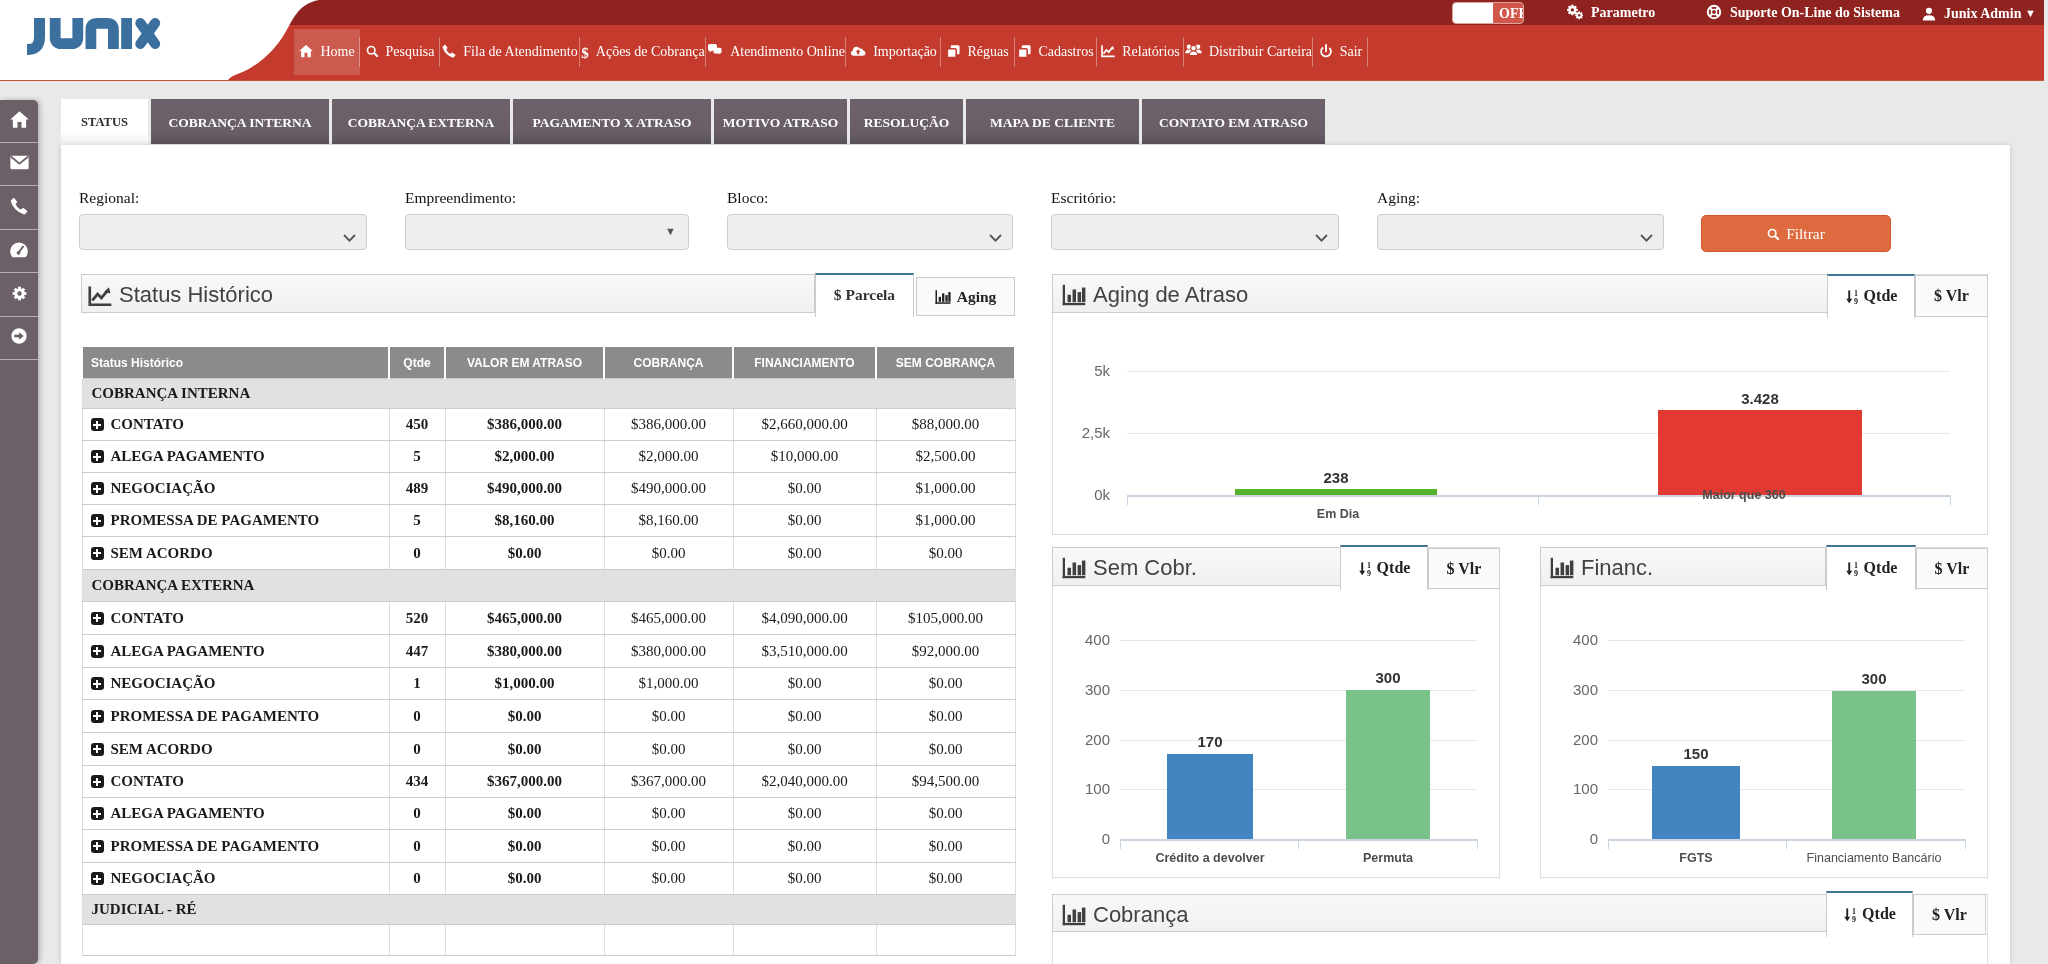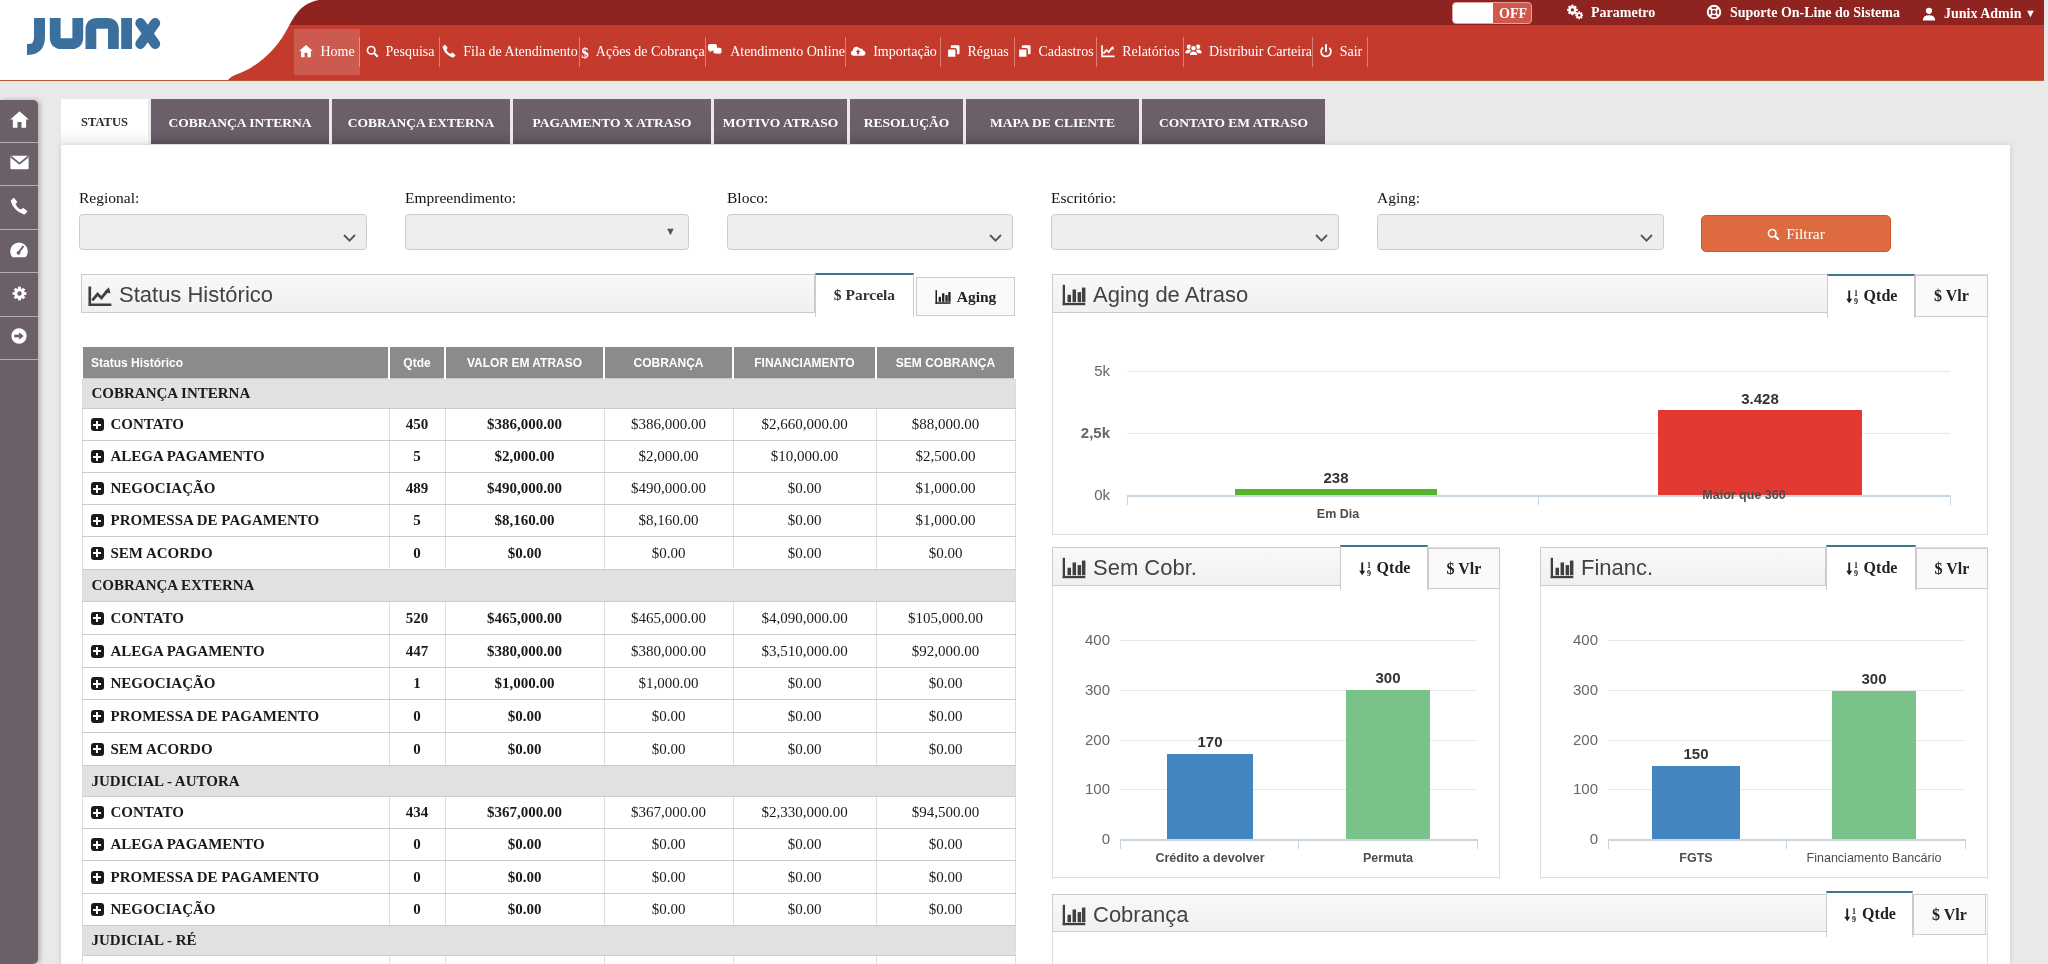--- a/index.html
+++ b/index.html
@@ -19,21 +19,21 @@
 <svg style="position:absolute;left:0;top:0" width="340" height="80" viewBox="0 0 340 80">
     <path d="M0,0 L319,0 C298,4 294,18 285,33 C276,48 266,58 252,67 C242,73.5 233,74 228,80 L0,80 Z" fill="#ffffff"></path>
   </svg>
 <svg style="position:absolute;left:0px;top:0px" width="170" height="60" viewBox="0 0 170 60">
     <path d="M39.5,18 V37 Q39.5,49.5 28,49.5 H27" stroke="#3a6f9e" stroke-width="11" fill="none" stroke-linejoin="round"></path>
     <path d="M55.2,18 V37.5 Q55.2,43.6 61.3,43.6 H71.7 Q77.8,43.6 77.8,37.5 V18" stroke="#3a6f9e" stroke-width="10.8" fill="none" stroke-linejoin="round"></path>
     <path d="M90.9,49 V29.4 Q90.9,23.3 97,23.3 H107.3 Q113.4,23.3 113.4,29.4 V49" stroke="#3a6f9e" stroke-width="10.8" fill="none" stroke-linejoin="round"></path>
     <path d="M126.6,18 V49" stroke="#3a6f9e" stroke-width="10.8" fill="none"></path>
     <path d="M140.3,23 L155.2,44 M155.2,23 L140.3,44" stroke="#3a6f9e" stroke-width="10" fill="none" stroke-linecap="round"></path>
   </svg>
-<div style="position:absolute;left:1452px;top:2px;width:80px;height:22px;border:1px solid #dfa49e;border-radius:4px;background:#d0574a;overflow:hidden;">
+<div style="position:absolute;left:1452px;top:2px;width:72px;height:22px;border:1px solid #dfa49e;border-radius:4px;background:#d0574a;overflow:hidden;">
     <div style="position:absolute;left:0;top:0;width:40px;height:22px;background:#fff;"></div>
     <div style="position:absolute;left:40px;top:0;width:40px;height:22px;line-height:21px;text-align:center;color:#fff;font-size:14px;font-weight:bold;">OFF</div>
   </div>
 <div style="position:absolute;left:1566px;top:3px;height:20px;line-height:20px;color:#fff;font-weight:bold;font-size:14px;white-space:nowrap;"><span style="display:inline-block;vertical-align:-3px;margin-right:8px;"><svg width="17" height="17" viewBox="0 0 17 16" style="">
         <circle cx="6.4" cy="6.4" r="4.0" fill="#fff"></circle>
         <rect x="5.30" y="1.12" width="2.20" height="2.20" fill="#fff" transform="rotate(0.0 6.4 6.4)"></rect>
         <rect x="5.30" y="1.12" width="2.20" height="2.20" fill="#fff" transform="rotate(45.0 6.4 6.4)"></rect>
         <rect x="5.30" y="1.12" width="2.20" height="2.20" fill="#fff" transform="rotate(90.0 6.4 6.4)"></rect>
         <rect x="5.30" y="1.12" width="2.20" height="2.20" fill="#fff" transform="rotate(135.0 6.4 6.4)"></rect>
         <rect x="5.30" y="1.12" width="2.20" height="2.20" fill="#fff" transform="rotate(180.0 6.4 6.4)"></rect>
@@ -309,28 +309,25 @@
       </tr>
       <tr>
         <td class="nm" style="height:32px;"><span class="plus"></span>SEM ACORDO</td>
         <td class="b" style="height:32px;">0</td>
         <td class="b" style="height:32px;">$0.00</td>
         <td class="" style="height:32px;">$0.00</td>
         <td class="" style="height:32px;">$0.00</td>
         <td class="" style="height:32px;">$0.00</td>
       </tr>
       <tr>
-        <td class="sec" colspan="6" style="height:30px;">JUDICIAL - AUTORA</td>
-      </tr>
-      <tr>
         <td class="nm" style="height:31px;"><span class="plus"></span>CONTATO</td>
         <td class="b" style="height:31px;">434</td>
         <td class="b" style="height:31px;">$367,000.00</td>
         <td class="" style="height:31px;">$367,000.00</td>
-        <td class="" style="height:31px;">$2,330,000.00</td>
+        <td class="" style="height:31px;">$2,040,000.00</td>
         <td class="" style="height:31px;">$94,500.00</td>
       </tr>
       <tr>
         <td class="nm" style="height:31px;"><span class="plus"></span>ALEGA PAGAMENTO</td>
         <td class="b" style="height:31px;">0</td>
         <td class="b" style="height:31px;">$0.00</td>
         <td class="" style="height:31px;">$0.00</td>
         <td class="" style="height:31px;">$0.00</td>
         <td class="" style="height:31px;">$0.00</td>
       </tr>
@@ -378,21 +375,21 @@
 <div style="position:absolute;left:1827px;top:274px;width:88px;height:44px;background:#fff;border:1px solid #ccc;border-top:2px solid #3d7795;border-bottom:none;text-align:center;line-height:40px;font-weight:bold;font-size:16px;color:#222;"><span style="display:inline-block;vertical-align:-3px;margin-right:4px;"><svg width="15" height="15" viewBox="0 0 15 16" style="">
         <line x1="4" y1="1.5" x2="4" y2="11.5" stroke="#222" stroke-width="2"></line>
         <path d="M0.8 10.5 H7.2 L4 15.2 Z" fill="#222"></path>
         <text x="9" y="7" font-size="8.5" font-weight="bold" fill="#222" font-family="Liberation Serif,serif">1</text>
         <text x="9" y="15.5" font-size="8.5" font-weight="bold" fill="#222" font-family="Liberation Serif,serif">9</text>
       </svg></span>Qtde</div>
 <div style="position:absolute;left:1915px;top:275px;width:73px;height:42px;background:#fafafa;border:1px solid #ccc;text-align:center;line-height:40px;font-weight:bold;font-size:16px;color:#222;">$ Vlr</div>
 <div style="position:absolute;left:1127px;top:371px;width:823px;height:1px;background:#e7e7e7;"></div>
 <div style="position:absolute;left:1040px;top:363px;width:70px;height:16px;line-height:16px;text-align:right;font-size:15px;color:#666;"><span class="sans">5k</span></div>
 <div style="position:absolute;left:1127px;top:433px;width:823px;height:1px;background:#e7e7e7;"></div>
-<div style="position:absolute;left:1040px;top:425px;width:70px;height:16px;line-height:16px;text-align:right;font-size:15px;color:#666;font-weight:bold;"><span class="sans">2,5k</span></div>
+<div style="position:absolute;left:1040px;top:425px;width:70px;height:16px;line-height:16px;text-align:right;font-size:15px;color:#666;"><span class="sans">2,5k</span></div>
 <div style="position:absolute;left:1127px;top:495px;width:823px;height:1px;background:#e7e7e7;"></div>
 <div style="position:absolute;left:1040px;top:487px;width:70px;height:16px;line-height:16px;text-align:right;font-size:15px;color:#666;"><span class="sans">0k</span></div>
 <div style="position:absolute;left:1127px;top:495px;width:824px;height:2px;background:#c9d6e2;"></div>
 <div style="position:absolute;left:1127px;top:495px;width:1px;height:10px;background:#c9d6e2;"></div>
 <div style="position:absolute;left:1538px;top:495px;width:1px;height:10px;background:#c9d6e2;"></div>
 <div style="position:absolute;left:1950px;top:495px;width:1px;height:10px;background:#c9d6e2;"></div>
 <div style="position:absolute;left:1235px;top:489px;width:202px;height:6px;background:#56b32e;"></div>
 <div style="position:absolute;left:1658px;top:410px;width:204px;height:85px;background:#e23a33;"></div>
 <div style="position:absolute;left:1286px;top:469px;width:100px;height:18px;text-align:center;font-weight:bold;font-size:15px;color:#333;"><span class="sans">238</span></div>
 <div style="position:absolute;left:1710px;top:390px;width:100px;height:18px;text-align:center;font-weight:bold;font-size:15px;color:#333;"><span class="sans">3.428</span></div>

